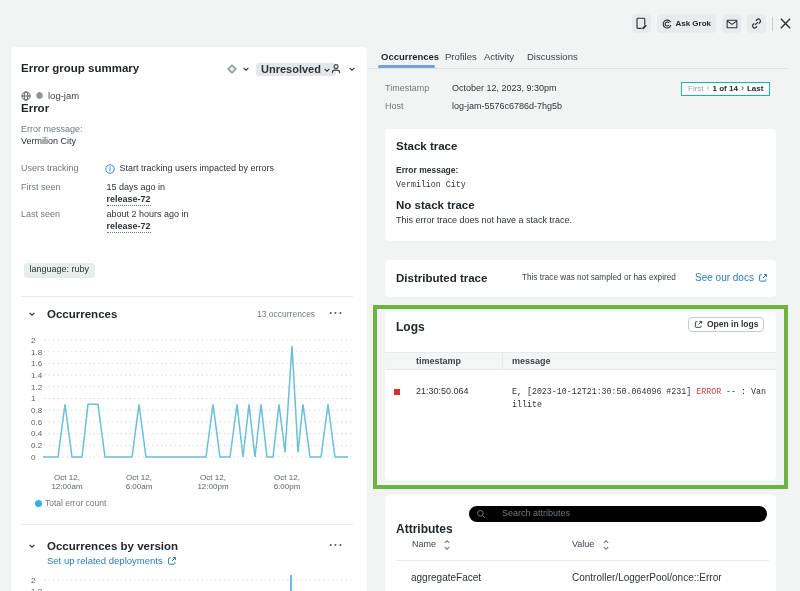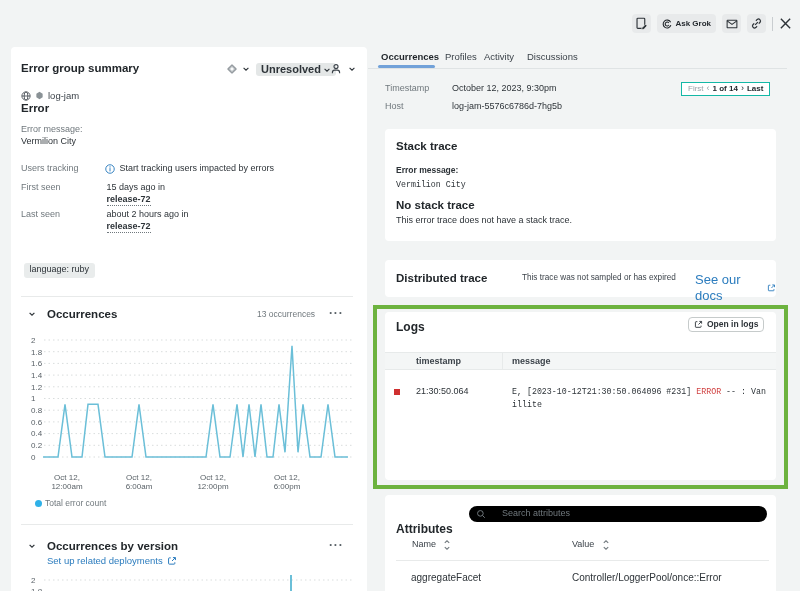--- a/index.html
+++ b/index.html
@@ -235,21 +235,21 @@
   <div class="abs" style="left:11px; top:36px; font-size:8.5px; font-weight:bold;">Error message:</div>
   <div class="abs mono" style="left:11px; top:51px; font-size:8.3px;">Vermilion City</div>
   <div class="abs h1" style="left:11px; top:69px;">No stack trace</div>
   <div class="abs t9" style="left:11px; top:86px;">This error trace does not have a stack trace.</div>
 </div>
 
 <div class="card" style="left:385px; top:260px; width:391px; height:37px;">
   <div class="abs h1" style="left:11px; top:11px;">Distributed trace</div>
   <div class="abs" style="left:137px; top:13px; font-size:8.2px; color:#3c434a;">This trace was not sampled or has expired</div>
   <div class="abs" style="left:310px; top:11.5px; display:flex; align-items:center; gap:4px;">
-    <span class="blue" style="font-size:13px;">See our docs</span>
+    <span class="blue" style="font-size:10px;">See our docs</span>
     <svg width="10" height="10" viewBox="0 0 16 16" fill="none" stroke="#2b7cbe" stroke-width="1.6">
       <path d="M6 3 H3.5 a1 1 0 0 0 -1 1 v8 a1 1 0 0 0 1 1 h8 a1 1 0 0 0 1-1 V10"></path>
       <path d="M9.5 2.5 h4 v4 M13.2 2.8 L8 8"></path>
     </svg>
   </div>
 </div>
 
 <div class="card" style="left:385px; top:312px; width:391px; height:168px;">
   <div class="abs h1" style="left:11px; top:8px; font-size:12px;">Logs</div>
   <div class="abs btn" style="left:303px; top:5px; height:15px; padding:0 5px;">

